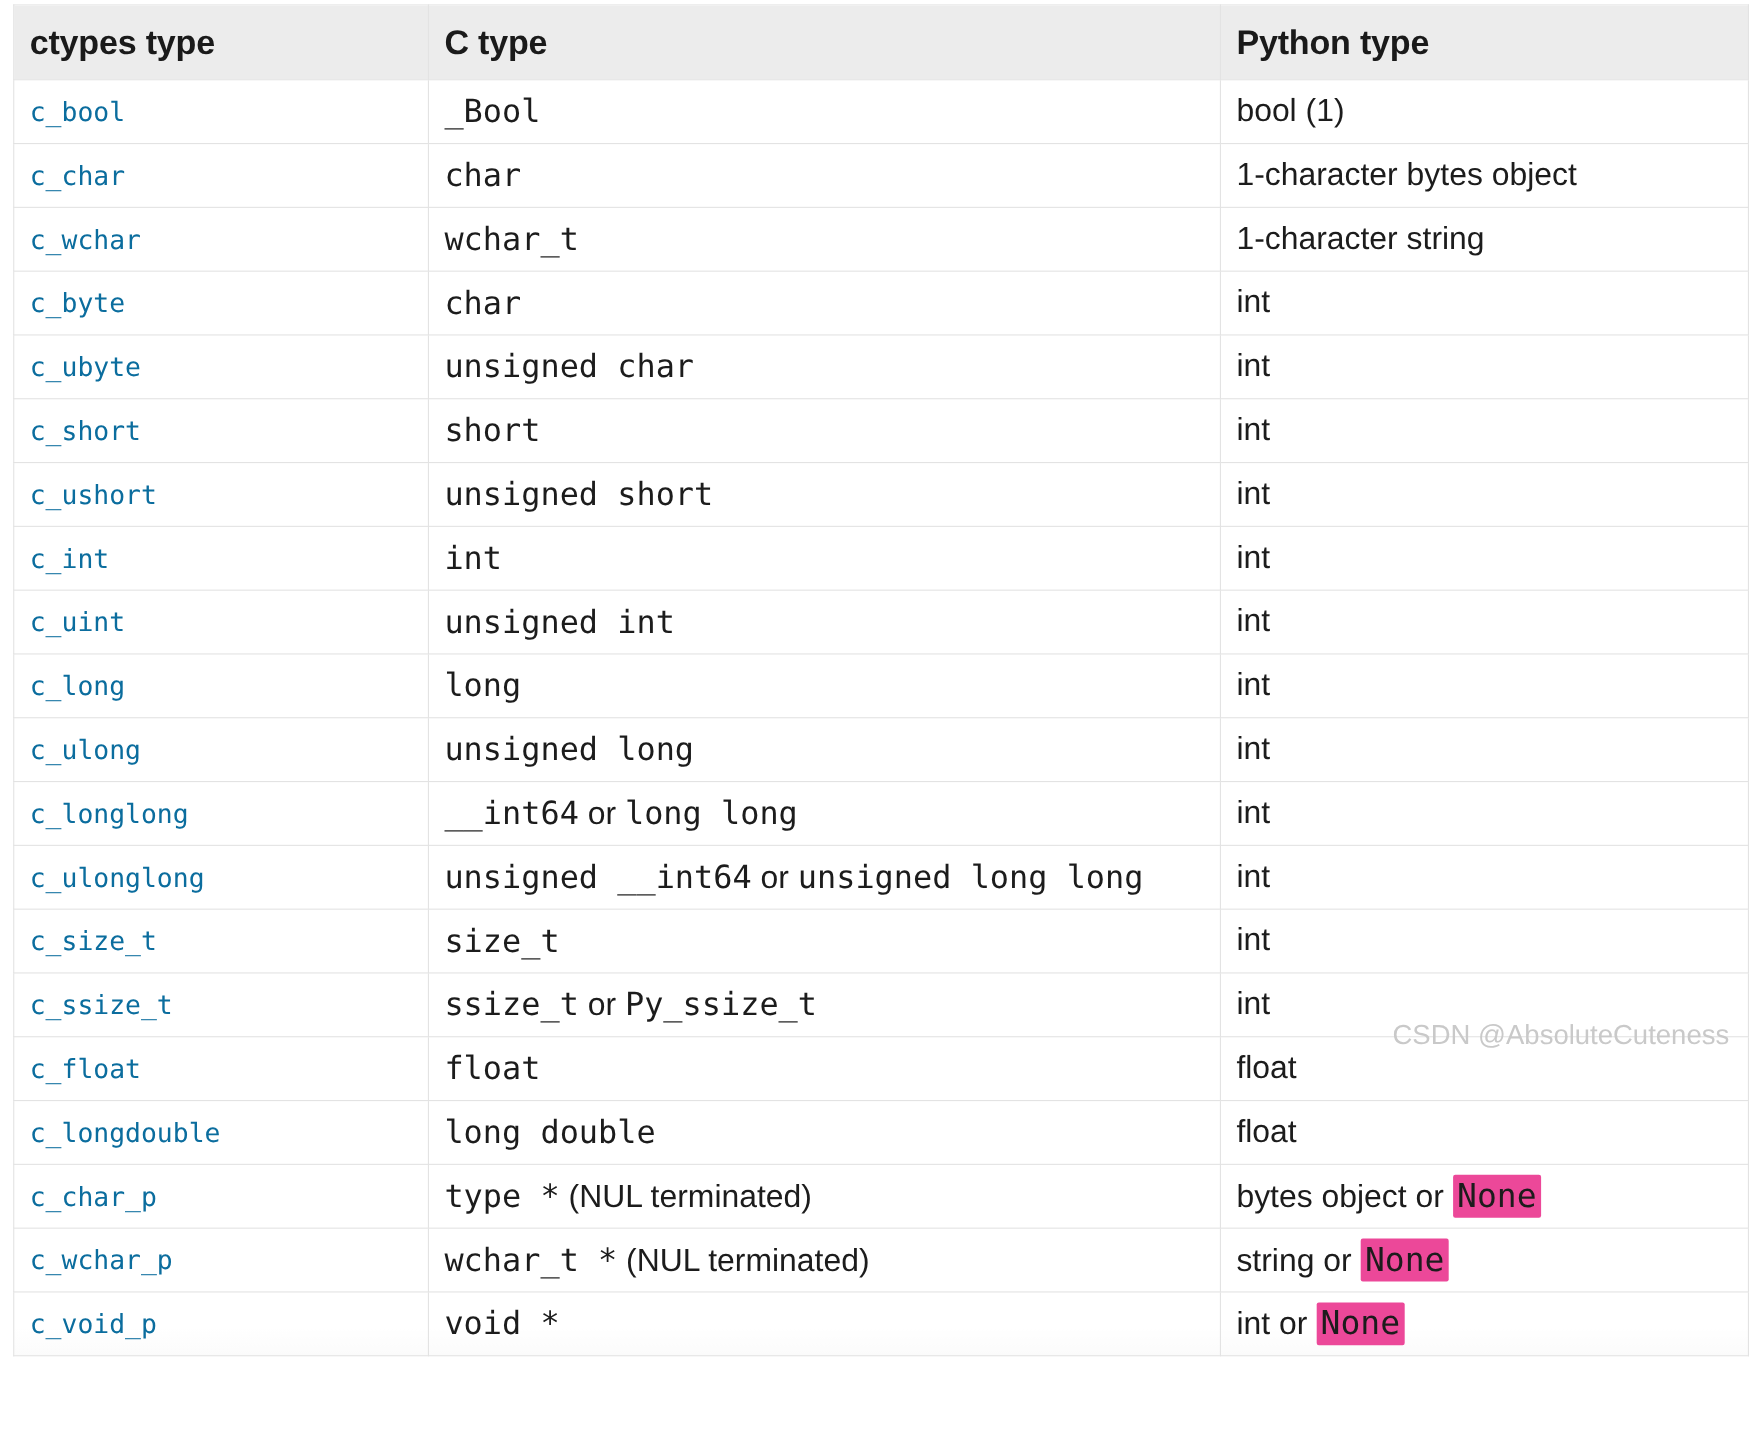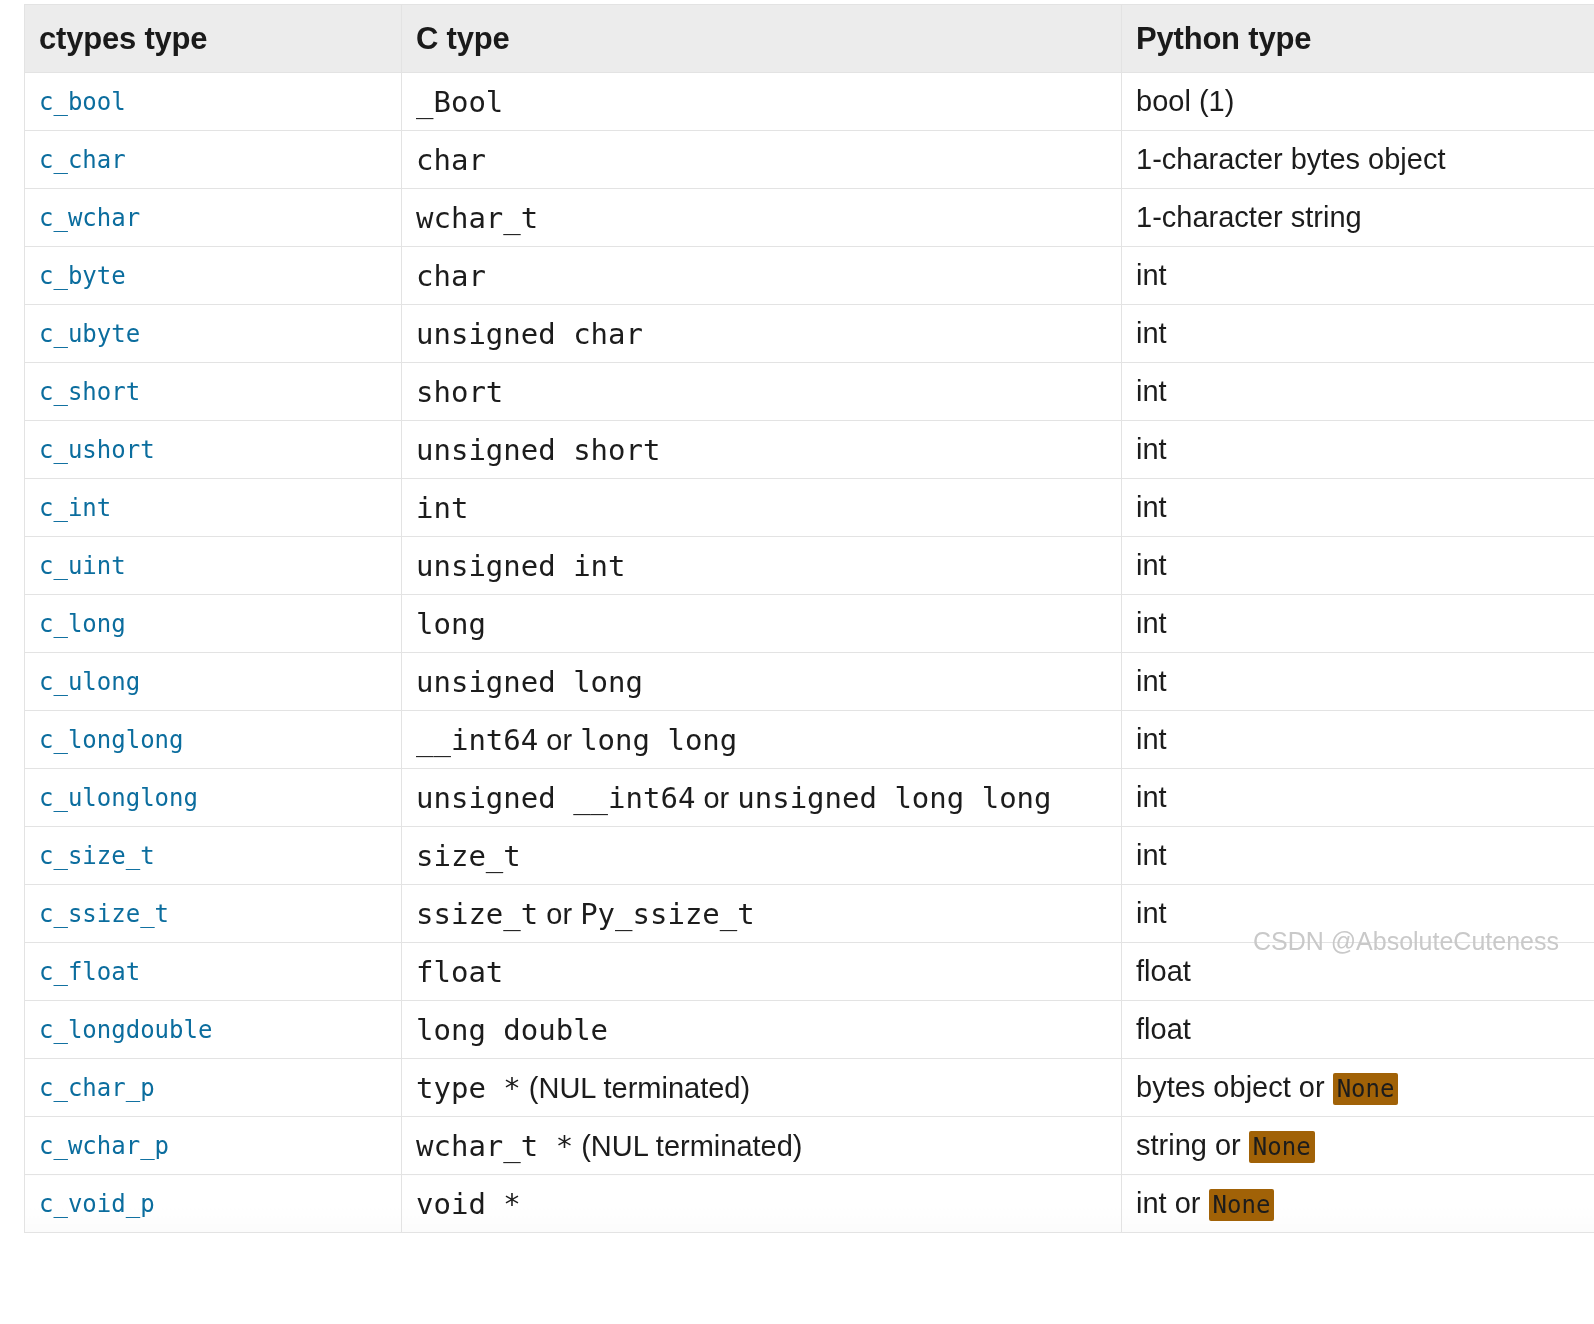--- a/index.html
+++ b/index.html
@@ -14,21 +14,21 @@
     font-family: "Liberation Sans", sans-serif;
     -webkit-font-smoothing: antialiased;
   }
 
   #page {
     position: relative;
     width: 1594px;
     height: 968px;
     background: #ffffff;
     box-sizing: border-box;
-    padding-left: 24px;
+    padding-left: 12px;
     padding-right: 9px;
     padding-top: 4px;
   }
 
   table.ctypes-table {
     width: 1577px;
     border-collapse: collapse;
     table-layout: fixed;
     background: #ffffff;
   }
@@ -82,36 +82,36 @@
   }
 
   
   td.cell-py {
     font-size: 29px;
     color: #1c1c1c;
     font-family: "Liberation Sans", sans-serif;
   }
   td.cell-py .code {
     font-family: "DejaVu Sans Mono", "Liberation Mono", monospace;
-    font-size: 24px;
-    background: #a16207;
+    font-size: 30px;
+    background: #ec4899;
     color: #1c1c1c;
     padding: 2px 4px;
     border-radius: 2px;
   }
 
   
   tr.last-row td {
     background: linear-gradient(to bottom, #ffffff 0%, #ffffff 55%, #fbfbfb 100%);
     margin-left: 12px;
   }
 
   .watermark {
     position: absolute;
-    right: 35px;
+    right: 22px;
     bottom: 12px;
     font-family: "Liberation Sans", sans-serif;
     font-size: 25px;
     color: #c9c9c9;
     white-space: nowrap;
     pointer-events: none;
   }
 </style>
 </head>
 <body>

